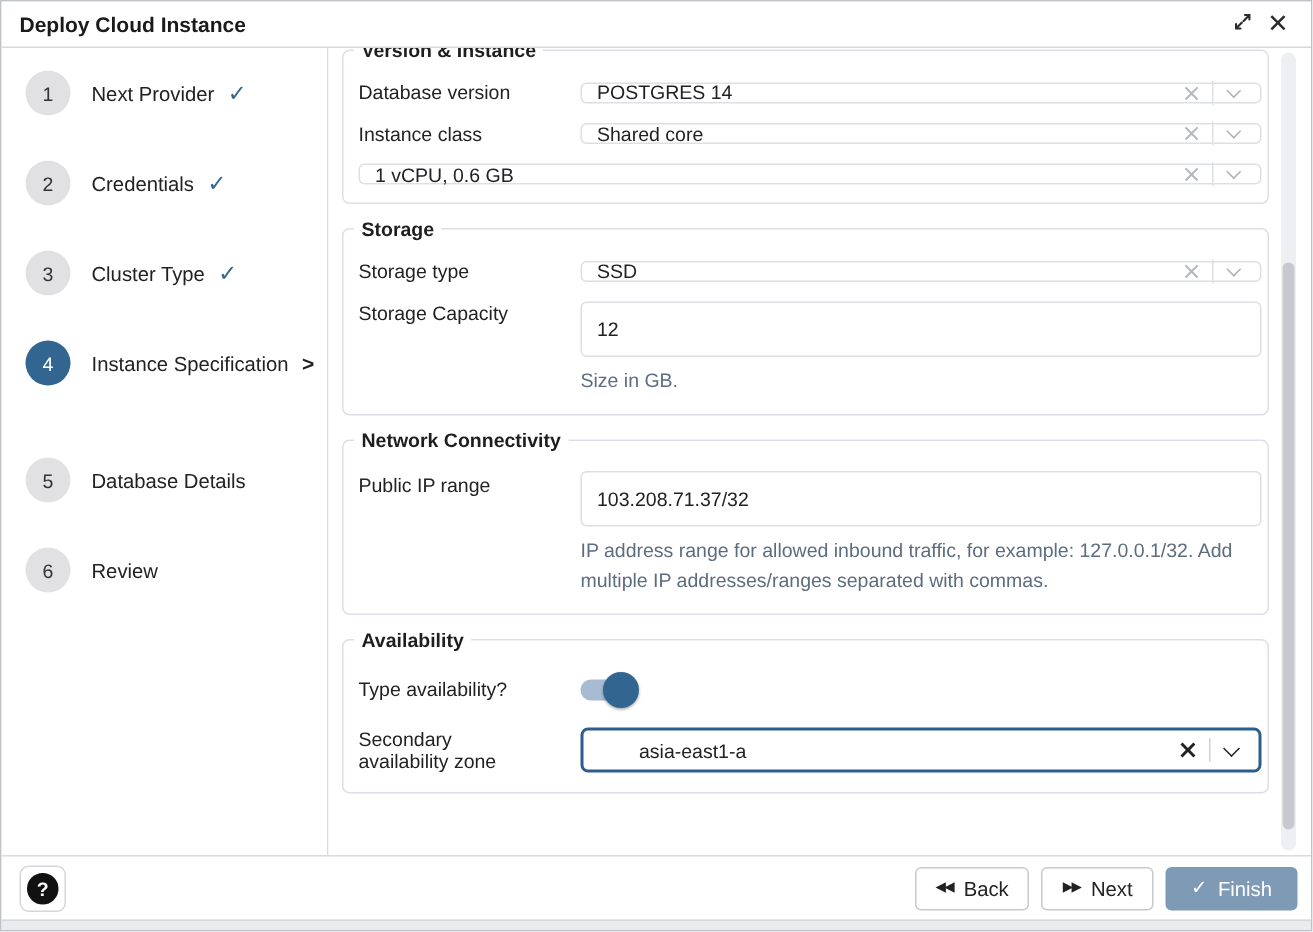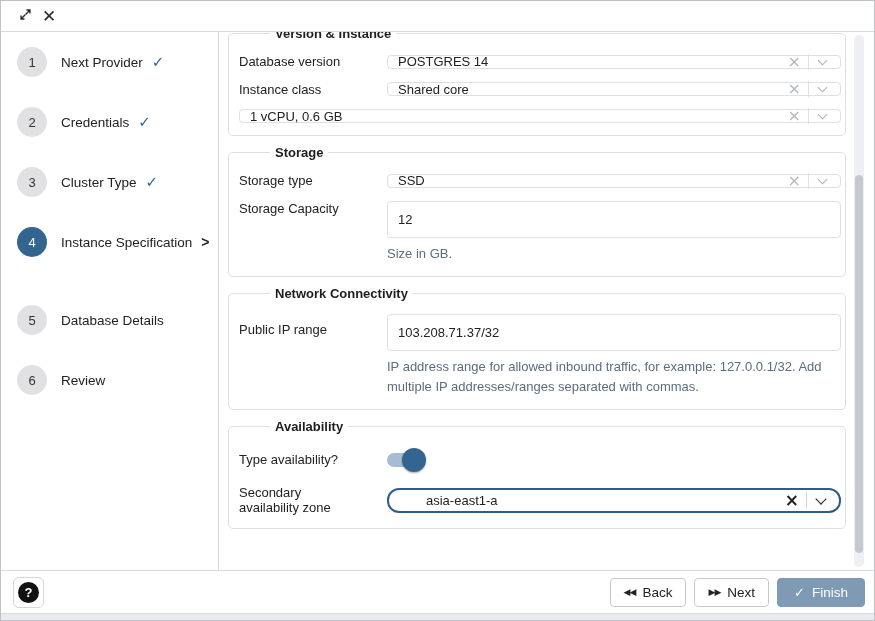--- a/index.html
+++ b/index.html
@@ -42,39 +42,39 @@
   .content { position:relative; flex:1; overflow:hidden; background:#fff; }
 
   .fieldset {
     position:relative; margin:16px 28px 0 9px;
     border:1px solid #dcdfe5; border-radius:5px;
     padding:20px 4px 12px 10px;
   }
   .fieldset.first { margin-top:1px; }
   .legend {
     position:absolute; top:-9px; left:7px; background:#fff; padding:0 5px;
-    font-weight:700; font-size:13px; color:#1e1e1e; line-height:17px; white-space:nowrap;margin-left:34px;
+    font-weight:700; font-size:13px; color:#1e1e1e; line-height:17px; white-space:nowrap;
   }
   .row { display:flex; align-items:center; margin-bottom:12px; }
   .row:last-child { margin-bottom:0; }
   .row-label { width:148px; flex-shrink:0; font-size:13px; color:#222; line-height:1.2; }
   .row-label.narrow { max-width:110px; }
   .row-control { flex:1; min-width:0; }
 
   .combo {
     height:14px; display:flex; align-items:center; background:#fff;
     border:1px solid #dcdfe4; border-radius:4px; padding:0 6px 0 10px; cursor:pointer;
   }
   .combo-value { flex:1; font-size:13px; color:#222; white-space:nowrap; overflow:hidden; }
   .combo-x { font-size:16px; line-height:1; color:#b4b8bd; padding:0 7px; cursor:pointer; font-family:"DejaVu Sans",sans-serif; }
   .combo-sep { width:1px; height:16px; background:#dde0e4; }
   .combo-chev-box { padding:0 8px 0 10px; display:flex; align-items:center; cursor:pointer; }
   .chev { width:7px; height:7px; border-right:1.6px solid #aeb2b8; border-bottom:1.6px solid #aeb2b8; transform:rotate(45deg); margin-top:-3px; }
 
-  .combo.focused { height:25px; border:2px solid #2c5d8c; border-radius:12px;padding-left:37px; }
+  .combo.focused { height:30px; border:2px solid #2c5d8c; border-radius:5px;padding-left:37px; }
   .combo.focused .combo-x { color:#222; font-weight:700; font-size:17px; }
   .combo.focused .chev { border-color:#222; width:8px; height:8px; }
   .combo.focused .combo-sep { background:#cfd3d8; }
 
   .text-input {
     width:100%; height:37px; border:1px solid #dcdfe4; border-radius:4px;
     padding:0 10px; font-size:13px; color:#222; font-family:inherit; background:#fff; outline:none;
   }
   .helper {
     margin-top:6px; font-size:13px; color:#5d6c7e; line-height:20px;
@@ -124,20 +124,21 @@
   .btn.primary .btn-icon { color:#fff; font-size:13px; letter-spacing:0; }
 
   .bottom-strip { height:8px; background:#e9ebef; border-top:1px solid #d6d9dc; }
 </style>
 </head>
 <body>
 
 <div class="dialog">
 
   <div class="titlebar">
+    <span class="title">Deploy Cloud Instance</span>
     <span class="tb-btn">
       <span>
         <svg width="13" height="13" viewBox="0 0 14 14" fill="none">
           <path d="M8.6 2.2 H11.8 V5.4 M11.8 2.2 L7.6 6.4 M5.4 11.8 H2.2 V8.6 M2.2 11.8 L6.4 7.6" stroke="#2b2b2b" stroke-width="1.5" stroke-linecap="round"></path>
         </svg>
       </span>
     </span>
     <span class="tb-btn">
       <span class="close-glyph">✕</span>
     </span>
@@ -253,21 +254,21 @@
             <input class="text-input" type="text" value="12" style="">
             <div class="helper">Size in GB.</div>
           </div>
         </div>
       </div>
 
       <div class="fieldset">
         <span class="legend">Network Connectivity</span>
 
         <div class="row" style="align-items:flex-start;">
-          <span class="row-label" style="margin-top:8px;">Public IP range</span>
+          <span class="row-label" style="margin-top:2px;">Public IP range</span>
           <div class="row-control">
             <input class="text-input" type="text" value="103.208.71.37/32" style="">
             <div class="helper">IP address range for allowed inbound traffic, for example: 127.0.0.1/32. Add multiple IP addresses/ranges separated with commas.</div>
           </div>
         </div>
       </div>
 
       <div class="fieldset">
         <span class="legend">Availability</span>
 

